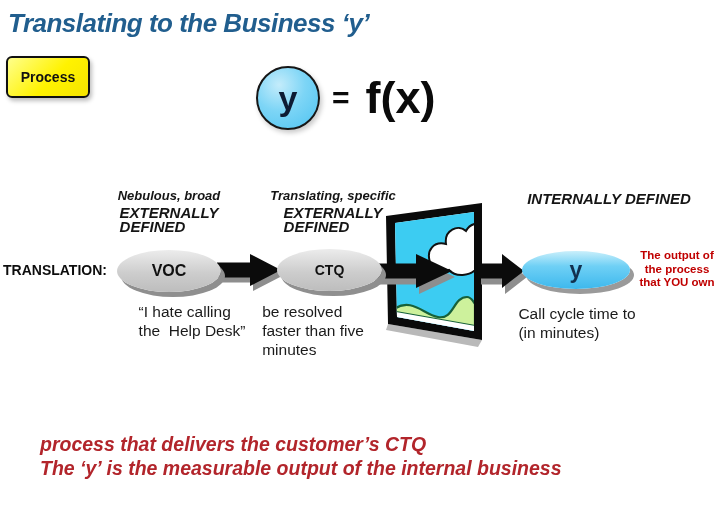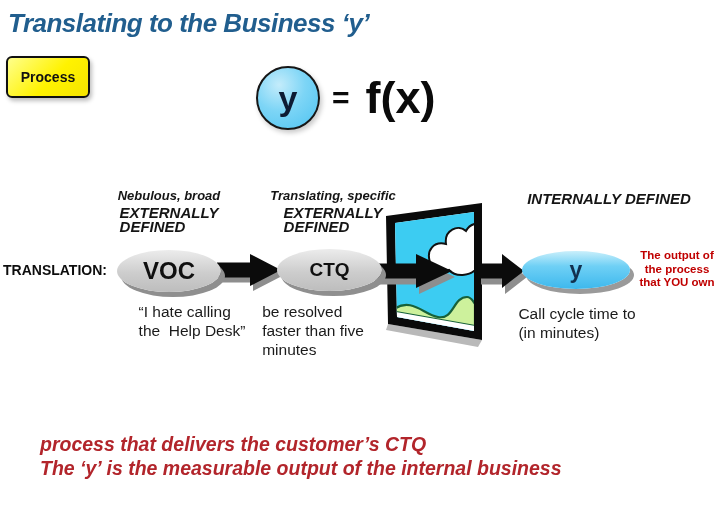--- a/index.html
+++ b/index.html
@@ -44,22 +44,22 @@
     font-weight:bold;color:#101010;
   }
   .stage.gray{
     background:linear-gradient(180deg,#ececec 0%,#cdcdcd 55%,#bdbdbd 100%);
     box-shadow:4px 5px 0 #8f8f8f;
   }
   .stage.blue{
     background:linear-gradient(180deg,#c9effb 0%,#6fd0f5 40%,#3db8ed 100%);
     box-shadow:4px 5px 0 #9a9a9a;
   }
-  .stage-voc{left:117px;top:250px;width:104px;height:42px;font-size:24px;}
-  .stage-ctq{left:277px;top:249px;width:105px;height:42px;font-size:19px;}
+  .stage-voc{left:117px;top:250px;width:104px;height:42px;font-size:16px;}
+  .stage-ctq{left:277px;top:249px;width:105px;height:42px;font-size:14px;}
   .stage-y{left:522px;top:251px;width:108px;height:38px;font-size:23px;color:#12314f;}
 
   .quote{font-size:15.5px;line-height:19px;color:#1a1a1a;white-space:nowrap;}
   .note{
     left:637px;top:249px;width:80px;text-align:center;
     font-size:11.5px;line-height:13.5px;font-weight:bold;color:#c00000;transform:none;
   }
   .footer{
     left:360px;top:432px;width:640px;
     font-size:19.5px;line-height:24px;font-weight:bold;font-style:italic;color:#b2252b;

